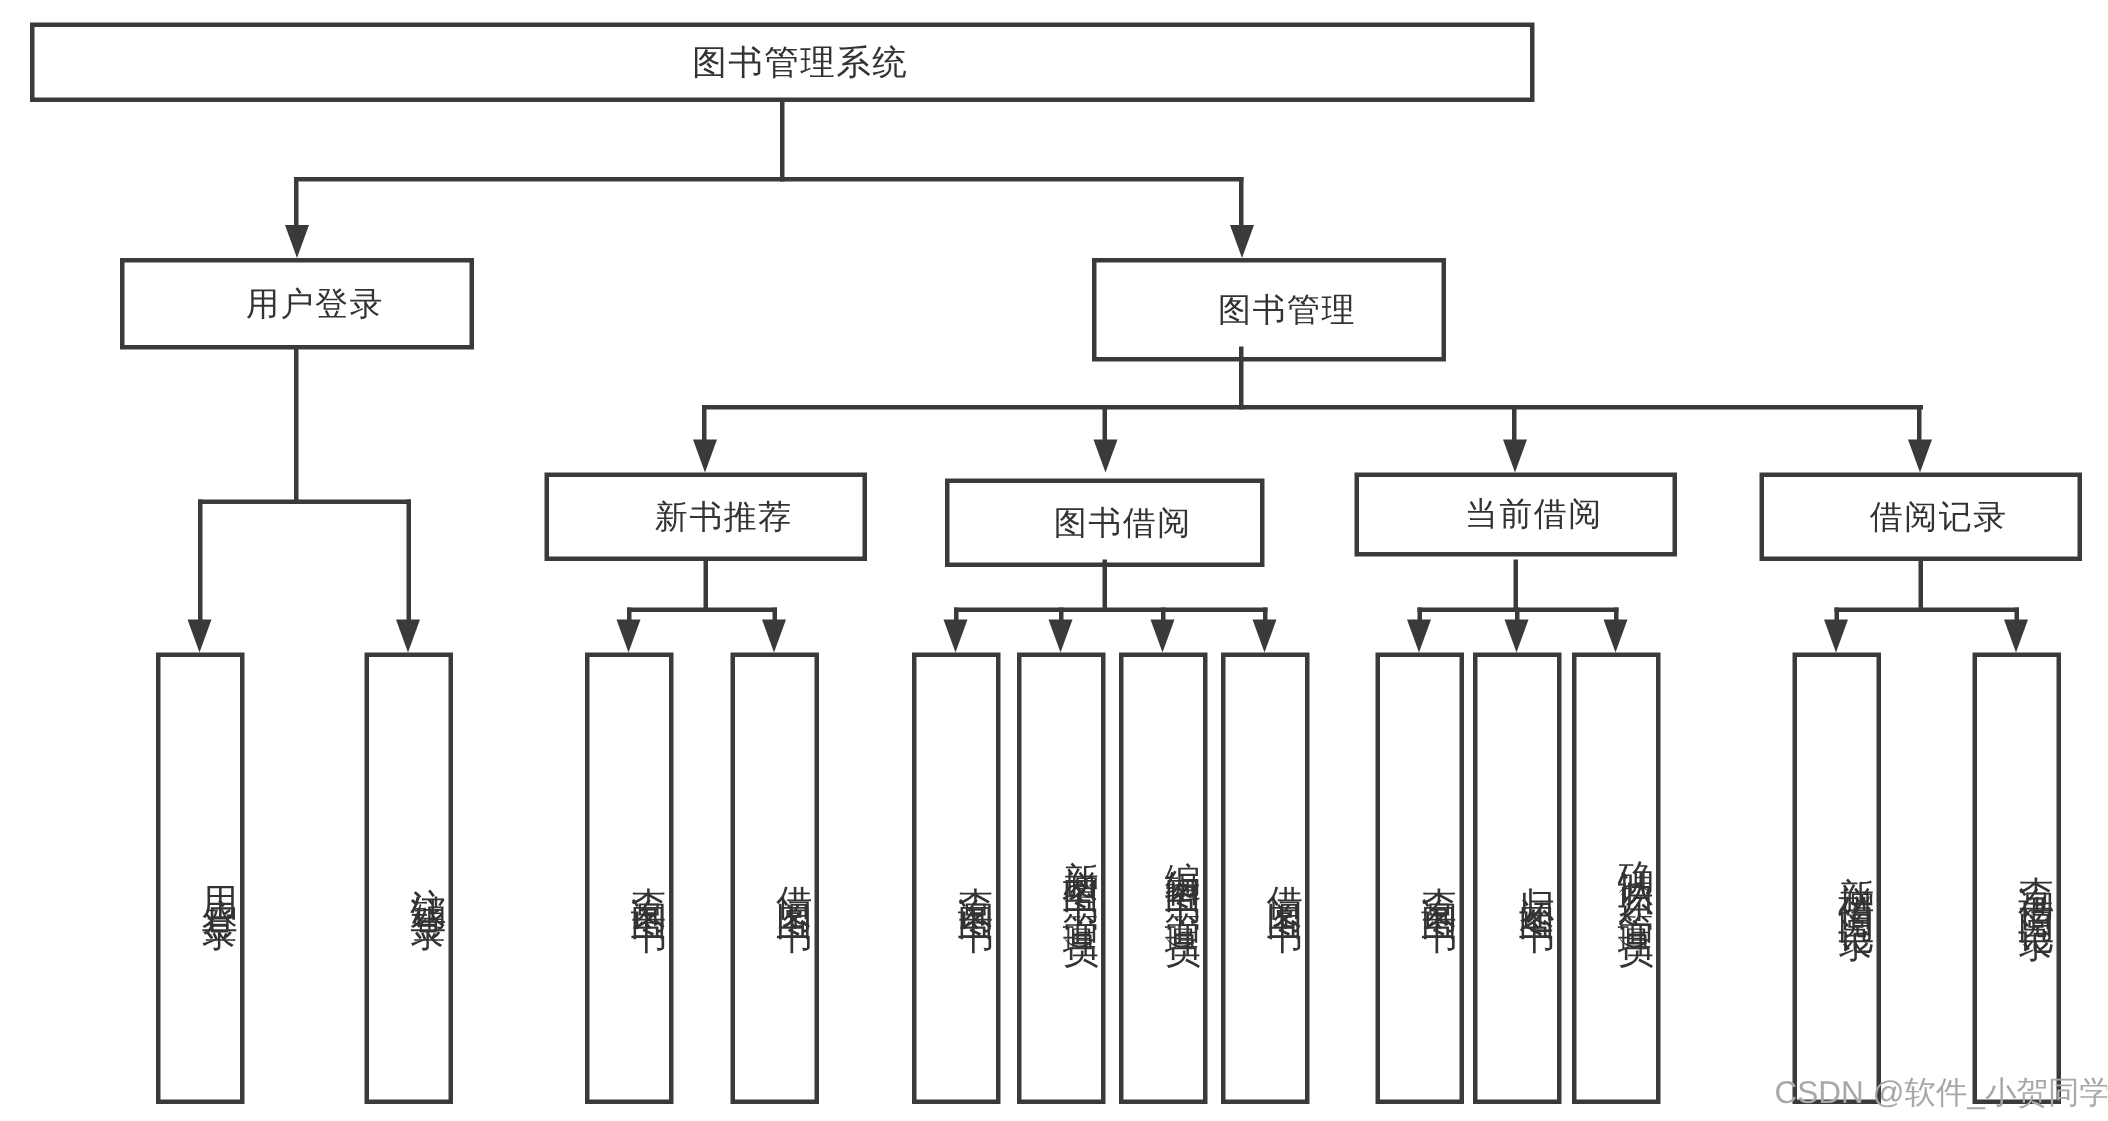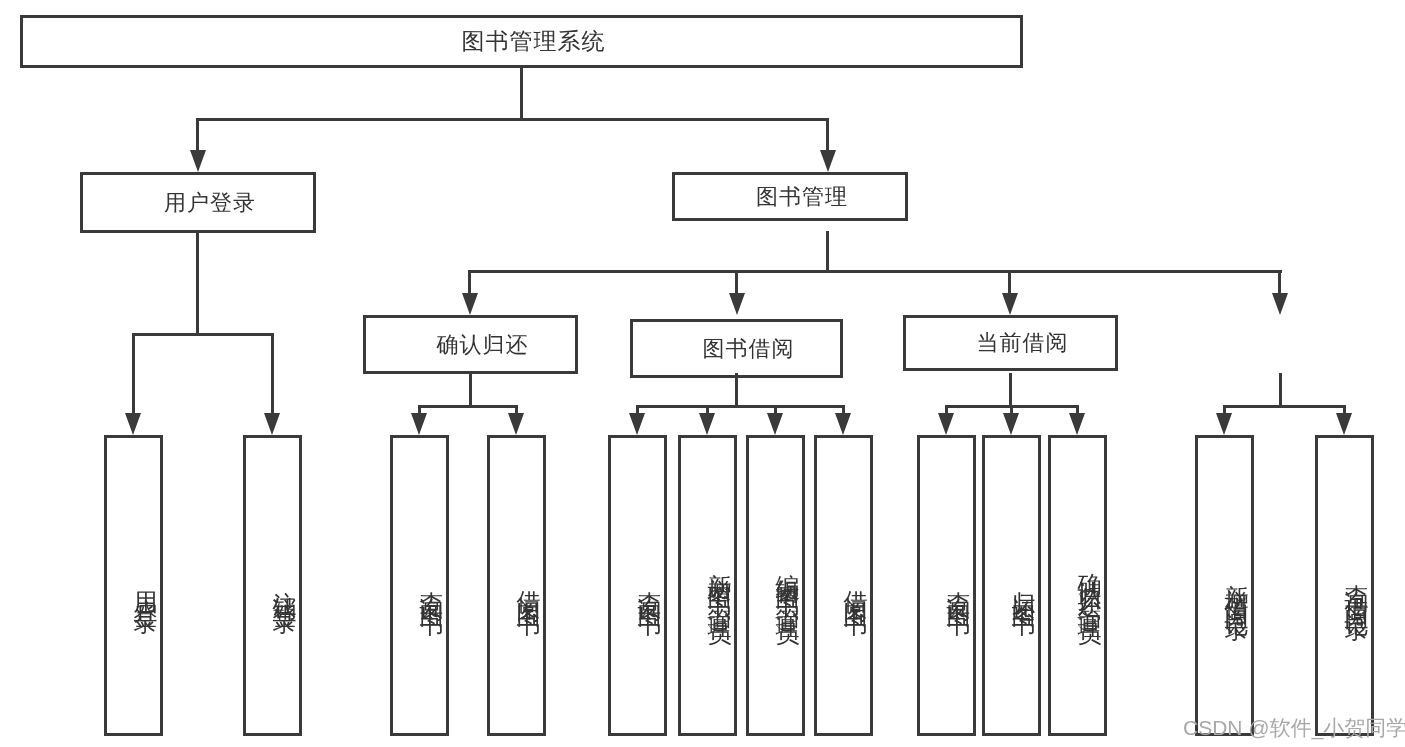--- a/index.html
+++ b/index.html
@@ -62,32 +62,35 @@
 
 <div class="canvas">
 
   <div class="box" style="left:20px;top:15px;width:1003px;height:53px">
     <span class="hlabel root-label">图书管理系统</span>
   </div>
 
   <div class="box" style="left:80px;top:172px;width:236px;height:61px">
     <span class="hlabel">用户登录</span>
   </div>
-  <div class="box" style="left:672px;top:172px;width:236px;height:49px">
+  <div class="box" style="left:728px;top:172px;width:236px;height:69px">
     <span class="hlabel">图书管理</span>
   </div>
 
   <div class="box" style="left:363px;top:315px;width:215px;height:59px">
-    <span class="hlabel">确认归还</span>
+    <span class="hlabel">新书推荐</span>
   </div>
   <div class="box" style="left:630px;top:319px;width:213px;height:59px">
     <span class="hlabel">图书借阅</span>
   </div>
   <div class="box" style="left:903px;top:315px;width:215px;height:56px">
     <span class="hlabel">当前借阅</span>
+  </div>
+  <div class="box" style="left:1173px;top:315px;width:215px;height:59px">
+    <span class="hlabel">借阅记录</span>
   </div>
 
   <div class="box" style="left:104px;top:435px;width:59px;height:301px">
     <span class="vlabel">用户登录</span>
   </div>
   <div class="box" style="left:243px;top:435px;width:59px;height:301px">
     <span class="vlabel">注销登录</span>
   </div>
 
   <div class="box" style="left:390px;top:435px;width:59px;height:301px">

